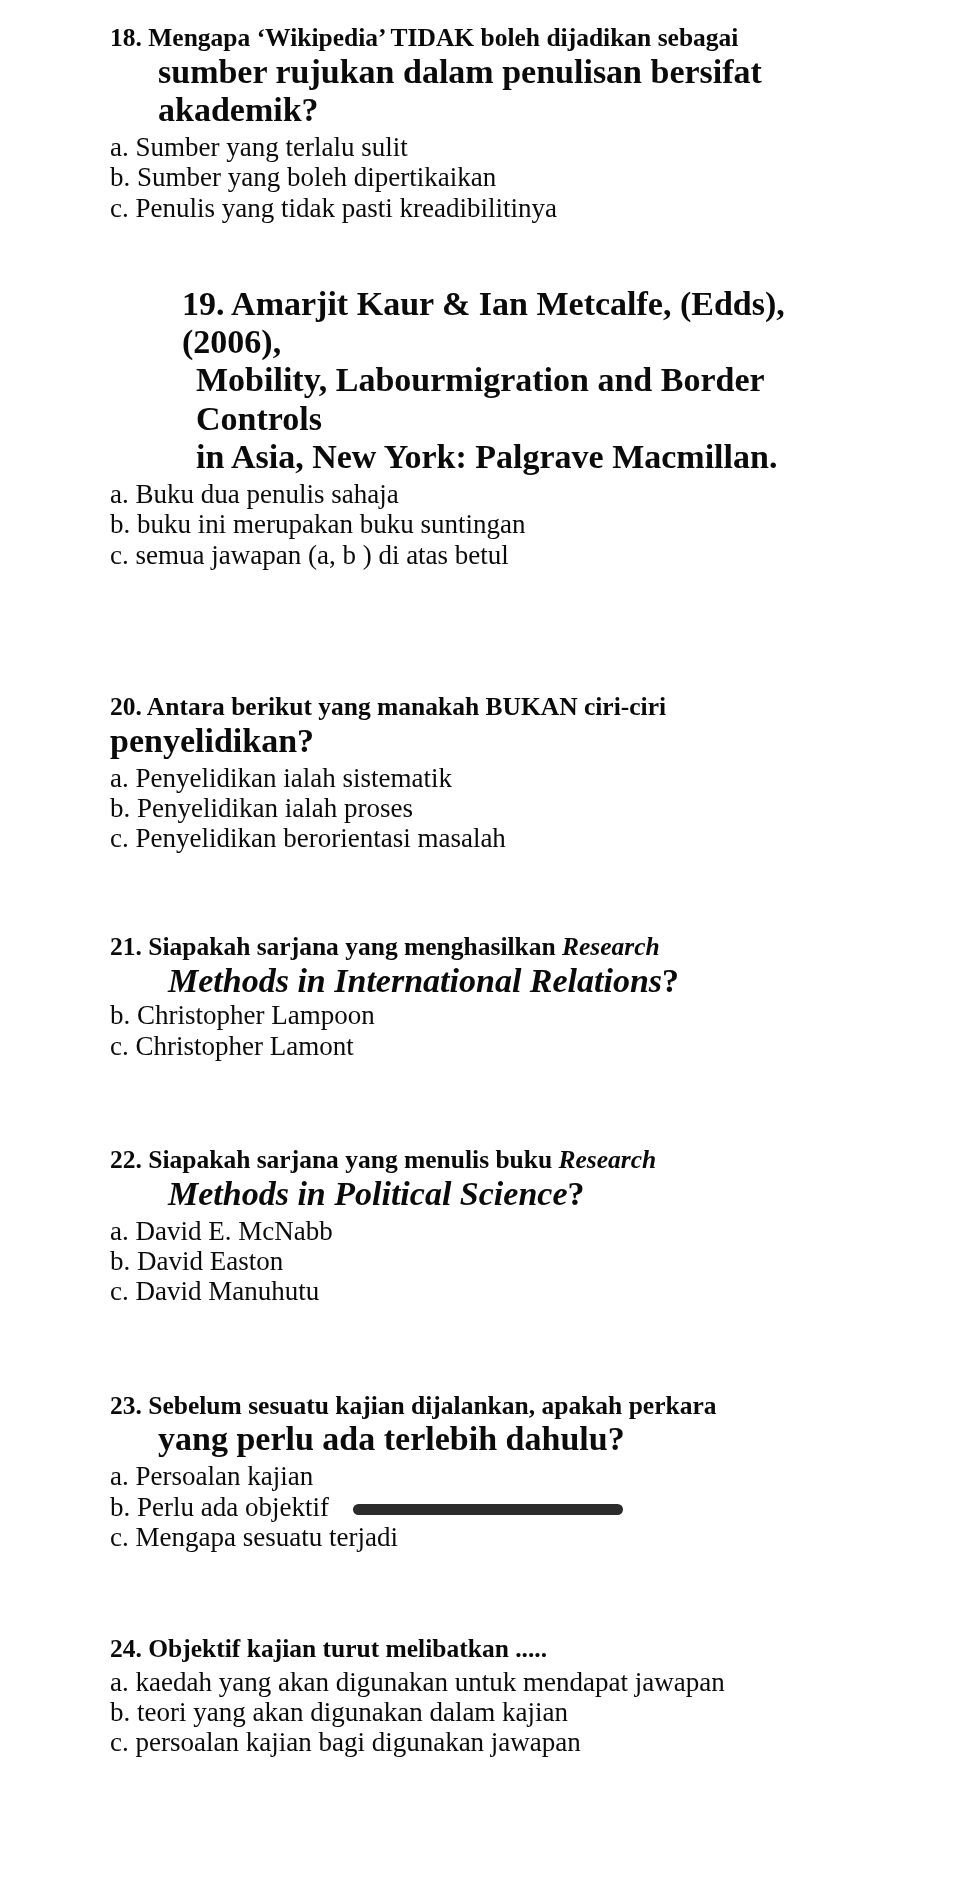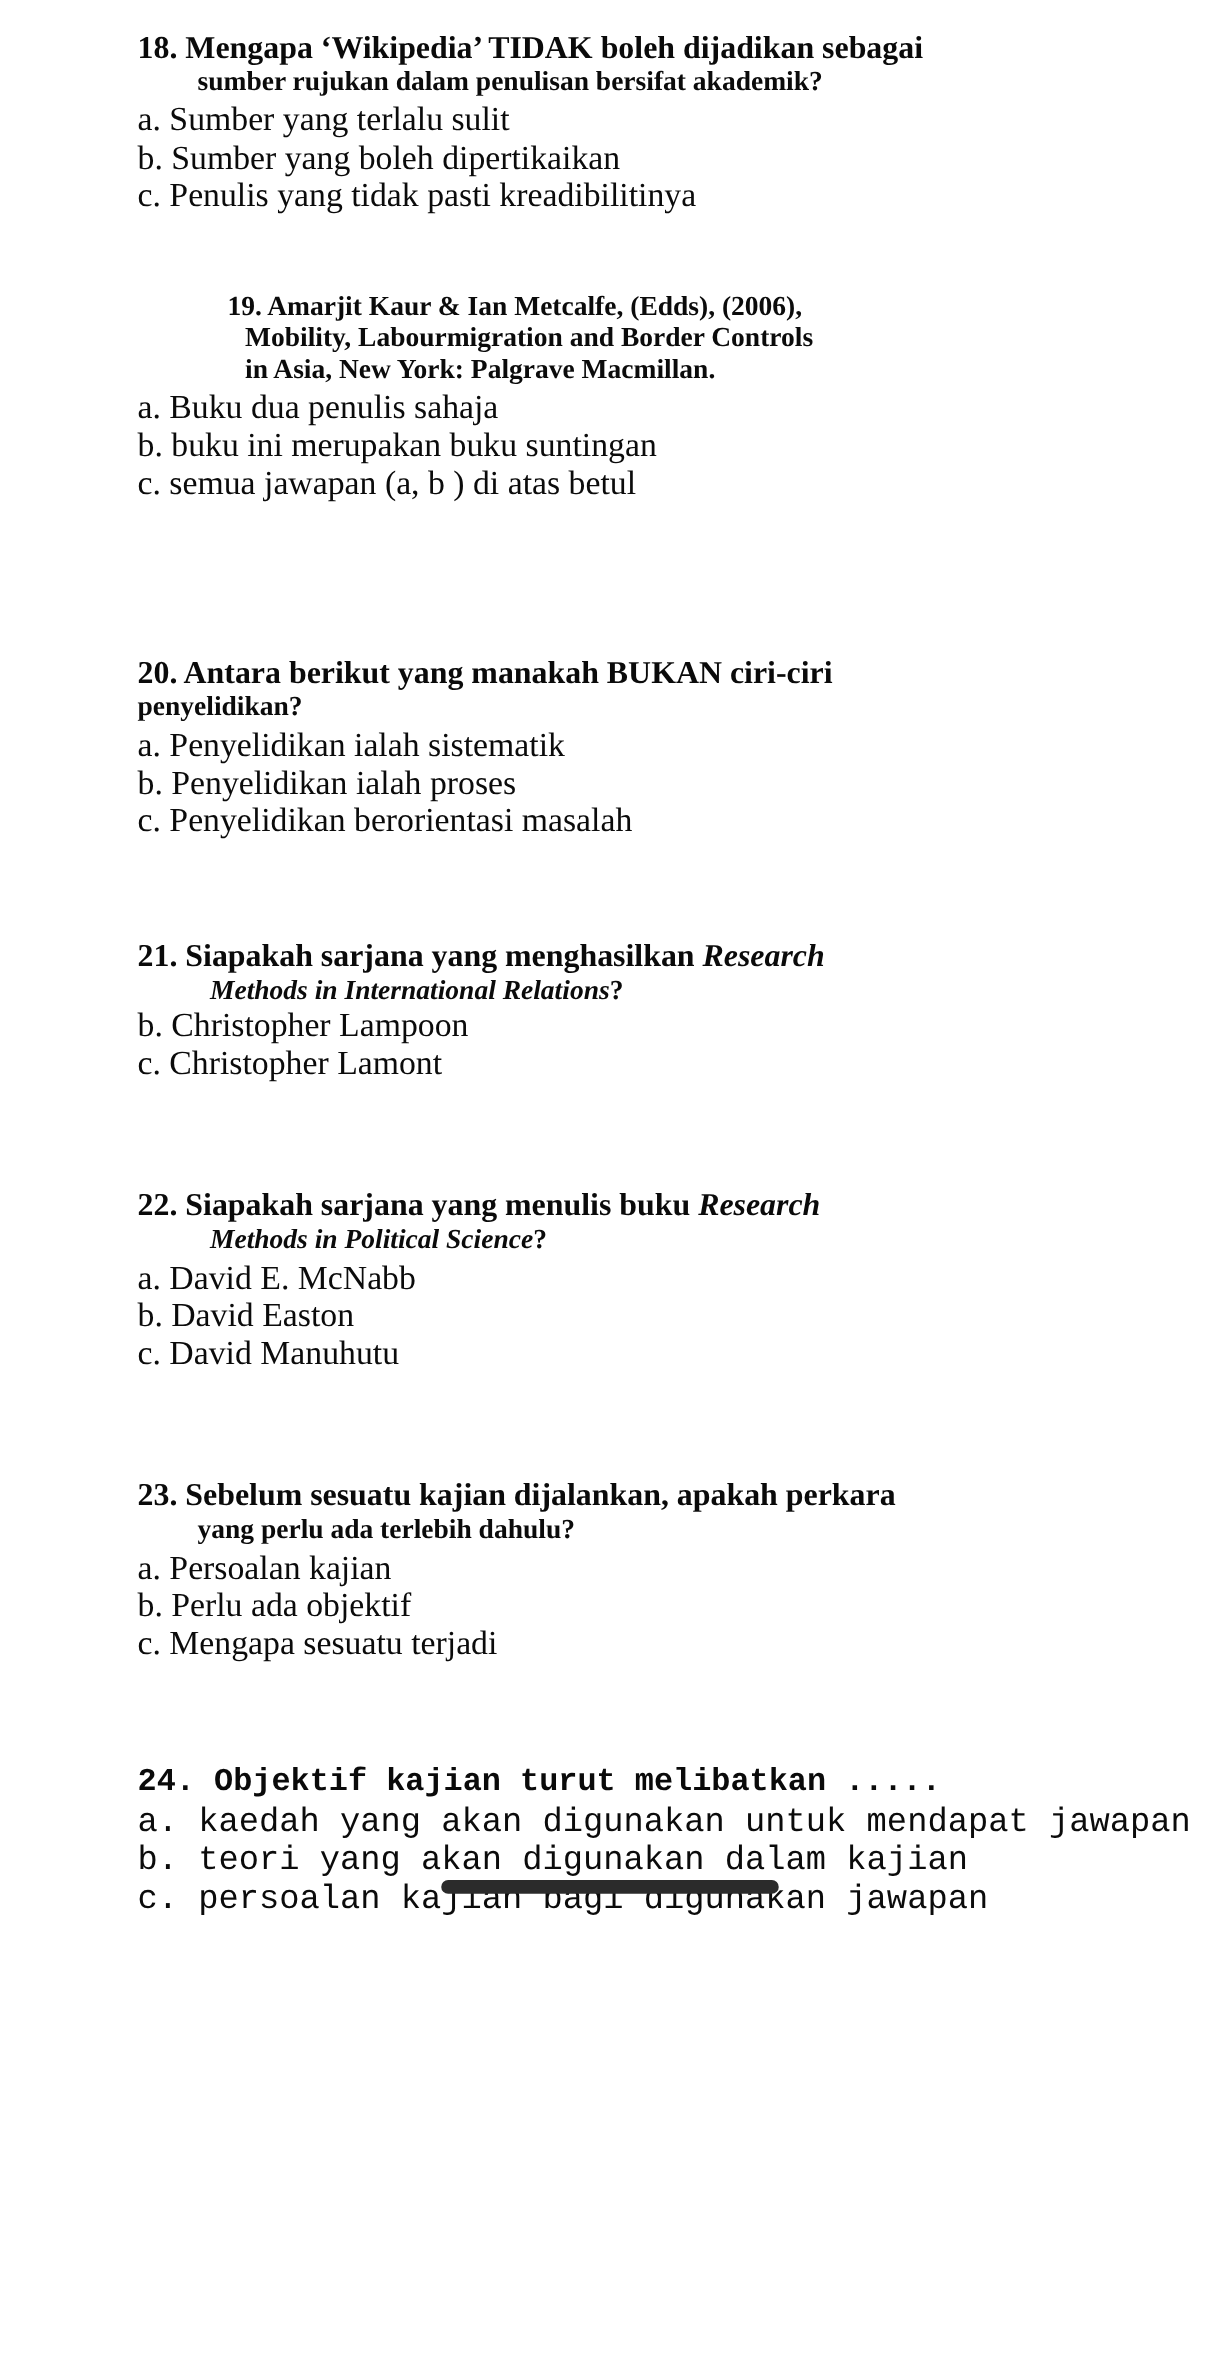--- a/index.html
+++ b/index.html
@@ -29,21 +29,21 @@
   .q-block { width: 100%; }
 
   .q-stem {
     font-weight: bold;
     font-size: 25.5px;
     line-height: 1.125;
     color: #0a0a0a;
   }
   .q-cont {
     font-weight: bold;
-    font-size: 22px;
+    font-size: 34px;
     line-height: 1.125;
   }
   .q-cont.indent { padding-left: 48px; }
   .q-cont.indent-wide { padding-left: 58px; }
   .ital { font-style: italic; }
 
   .opt {
     font-size: 27px;
     line-height: 1.12;
     font-weight: normal;
@@ -109,21 +109,21 @@
     </div>
 
     <div class="q-block" style="padding-top:85px;">
       <div class="q-stem">23. Sebelum sesuatu kajian dijalankan, apakah perkara</div>
       <div class="q-cont indent">yang perlu ada terlebih dahulu?</div>
       <div class="opt" style="margin-top:3px;">a. Persoalan kajian</div>
       <div class="opt">b. Perlu ada objektif</div>
       <div class="opt">c. Mengapa sesuatu terjadi</div>
     </div>
 
-    <div class="q-block" style="padding-top:83px;font-family:Liberation Mono, monospace;">
+    <div class="q-block" style="padding-top:83px;">
       <div class="q-stem">24. Objektif kajian turut melibatkan .....</div>
       <div class="opt" style="margin-top:3px;">a. kaedah yang akan digunakan untuk mendapat jawapan</div>
       <div class="opt">b. teori yang akan digunakan dalam kajian</div>
       <div class="opt">c. persoalan kajian bagi digunakan jawapan</div>
     </div>
 
   </div>
 
   <div class="home-bar"></div>
 </div>

